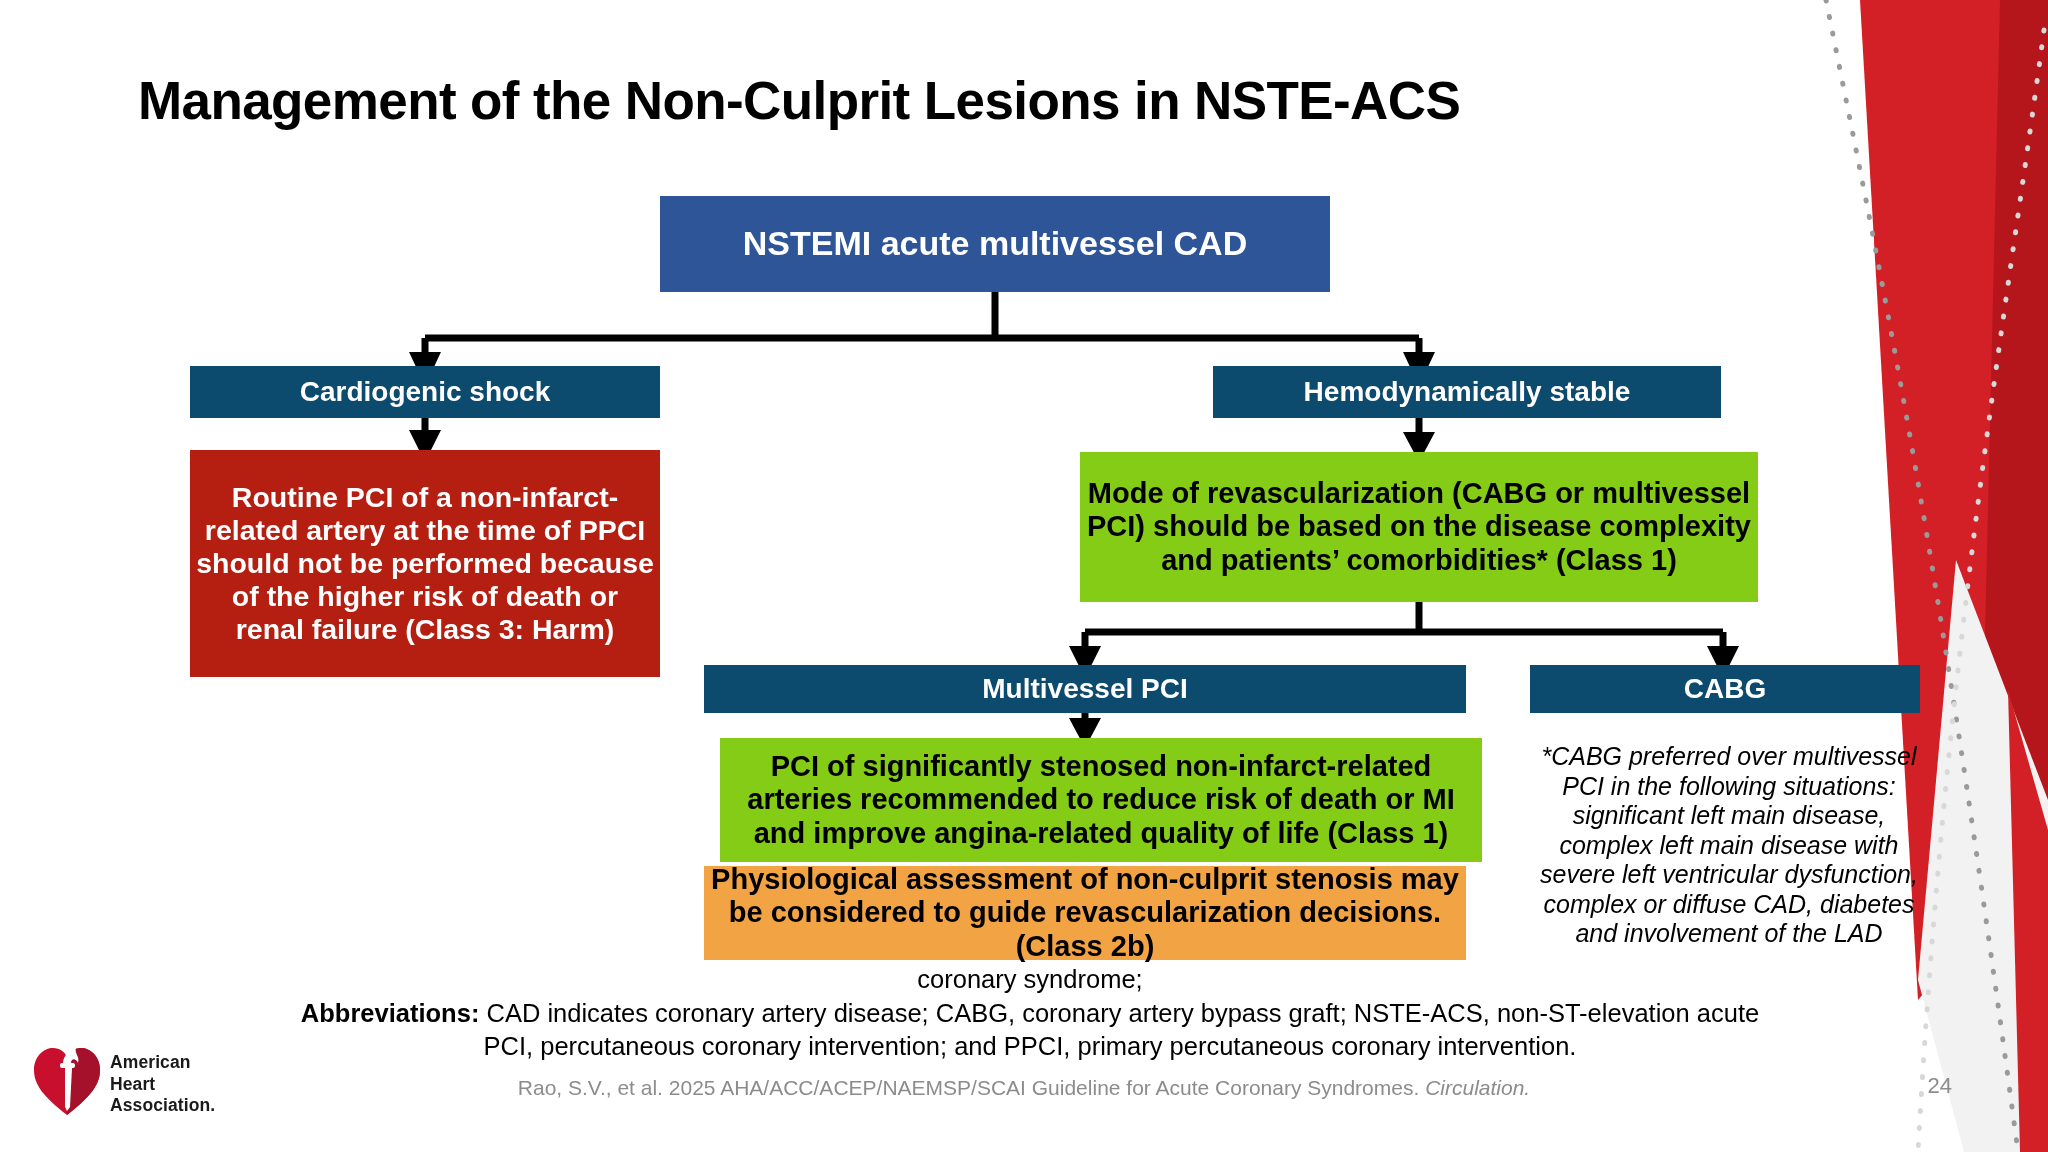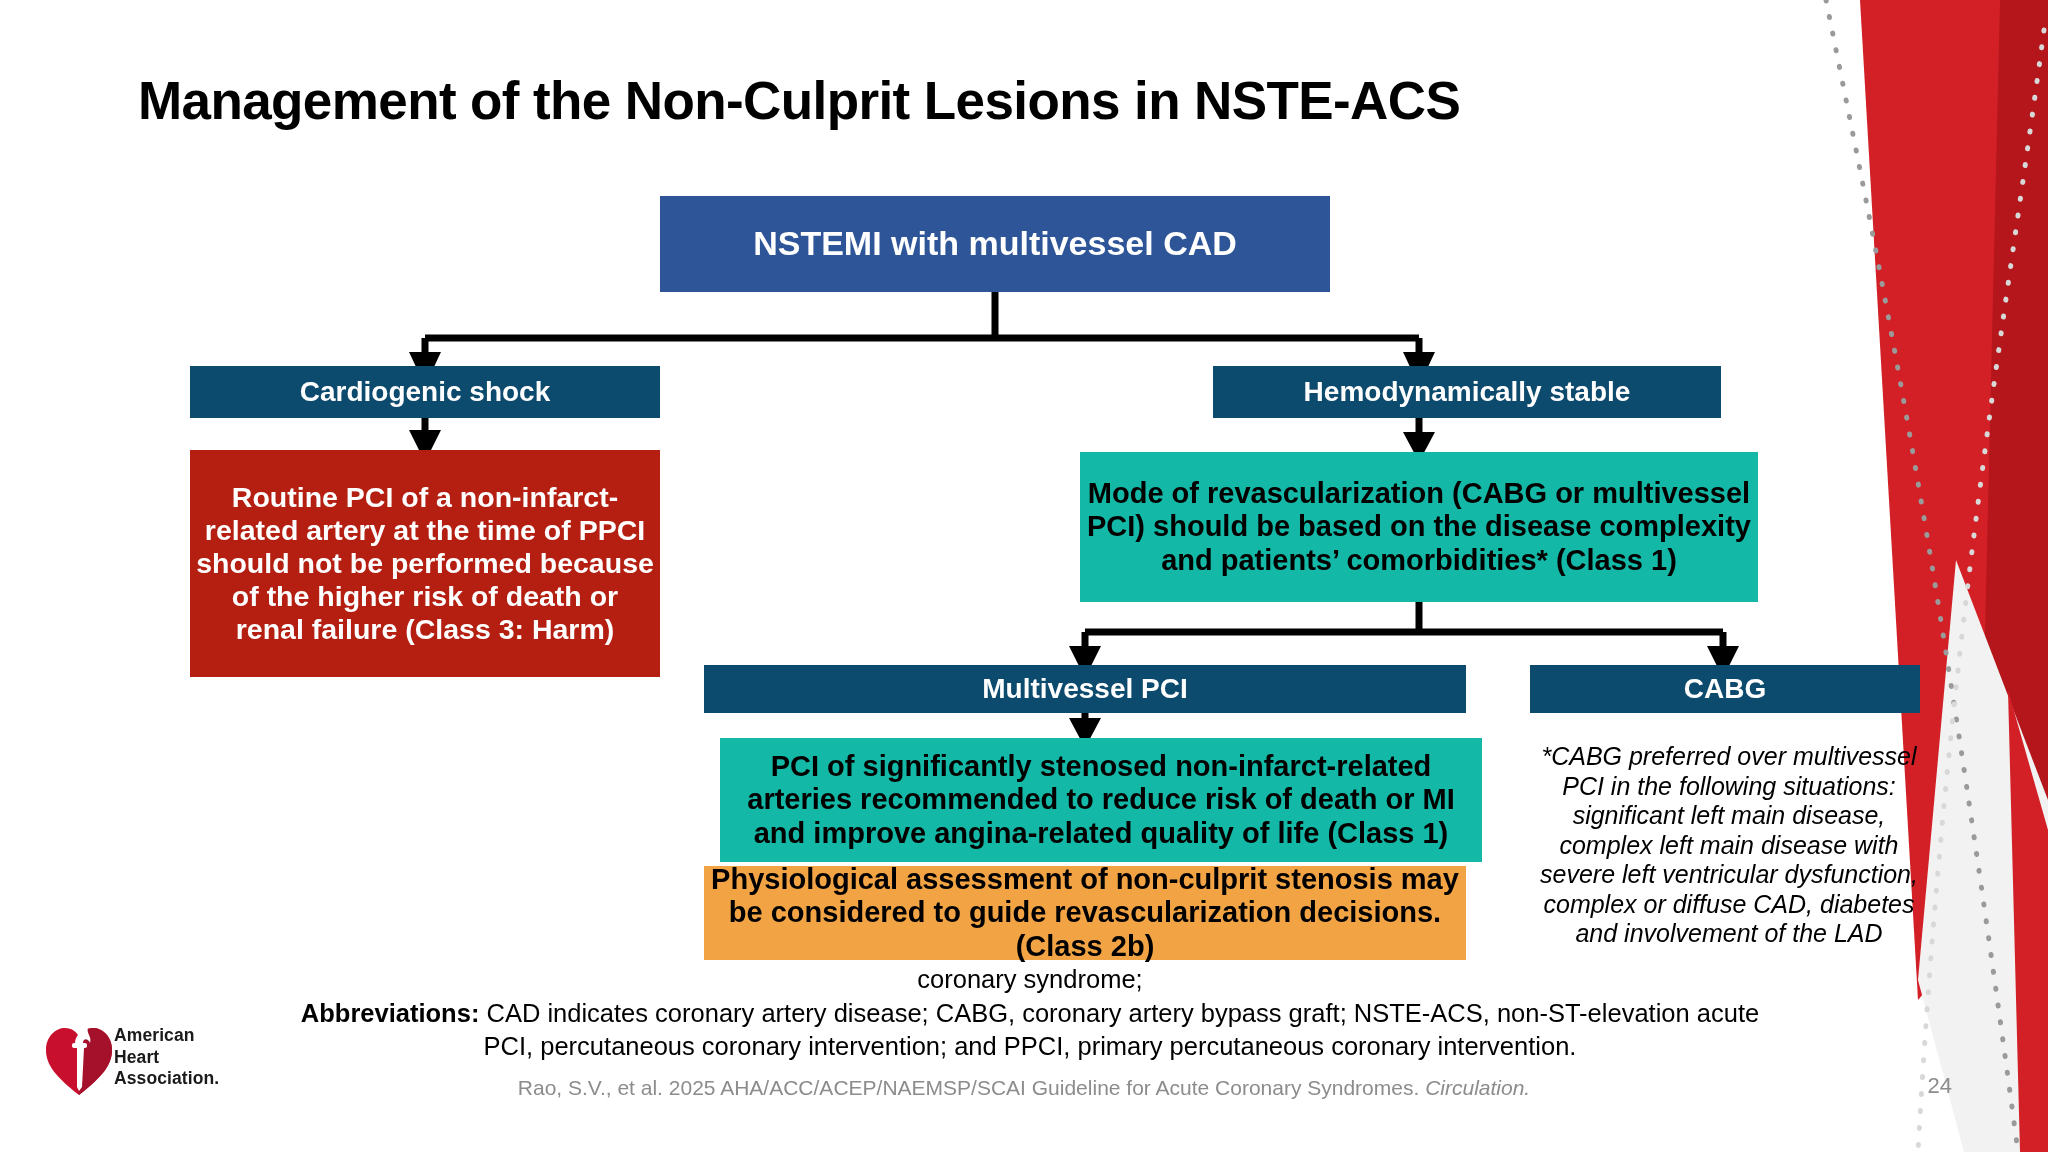--- a/index.html
+++ b/index.html
@@ -44,21 +44,21 @@
     justify-content: center;
     text-align: center;
     font-weight: bold;
     line-height: 1.16;
   }
   .flowbox .txt { width: 100%; padding: 0 6px; }
 
   .box-blue  { background: #2E5597; color: #ffffff; }
   .box-gray  { background: #0c4a6e; color: #ffffff; }
   .box-red   { background: #B41F12; color: #ffffff; }
-  .box-green { background: #14b8a6; color: #000000; }
+  .box-green { background: #84cc16; color: #000000; }
   .box-orange{ background: #F2A445; color: #000000; }
 
   
   .overflow-box { overflow: visible; }
   .overflow-box .txt {
     position: relative;
     text-align: center;
   }
 
   
@@ -136,23 +136,23 @@
   #page-number {
     position: absolute;
     right: 96px; top: 1073px;
     font-size: 22px;
     color: #8C8C8C;
   }
 
   
   #aha-logo {
     position: absolute;
-    left: 44px; top: 1025px;
+    left: 32px; top: 1025px;
     width: 210px; height: 92px;
-    display: flex; align-items: flex-start; gap: 0;
+    display: flex; align-items: flex-end; gap: 8px;
   }
   #aha-logo .mark { width: 70px; height: 72px; flex: 0 0 auto; }
   #aha-logo .wordmark {
     font-size: 17.5px;
     font-weight: bold;
     line-height: 1.24;
     color: #1A1A1A;
     letter-spacing: 0.1px;
   }
 
@@ -212,21 +212,21 @@
     <polygon points="1419,386 1403,352 1435,352"></polygon>
     <polygon points="425,462 409,430 441,430"></polygon>
     <polygon points="1419,462 1403,432 1435,432"></polygon>
     <polygon points="1085,678 1069,646 1101,646"></polygon>
     <polygon points="1723,678 1707,646 1739,646"></polygon>
     <polygon points="1085,748 1069,718 1101,718"></polygon>
   </g>
 </svg>
 
 <div class="flowbox box-blue" id="box-nstemi">
-  <span class="txt">NSTEMI with multivessel CAD</span>
+  <span class="txt">NSTEMI acute multivessel CAD</span>
 </div>
 
 <div class="flowbox box-gray" id="box-cardiogenic-shock">
   <span class="txt">Cardiogenic shock</span>
 </div>
 
 <div class="flowbox box-gray" id="box-hemo-stable">
   <span class="txt">Hemodynamically stable</span>
 </div>
 

